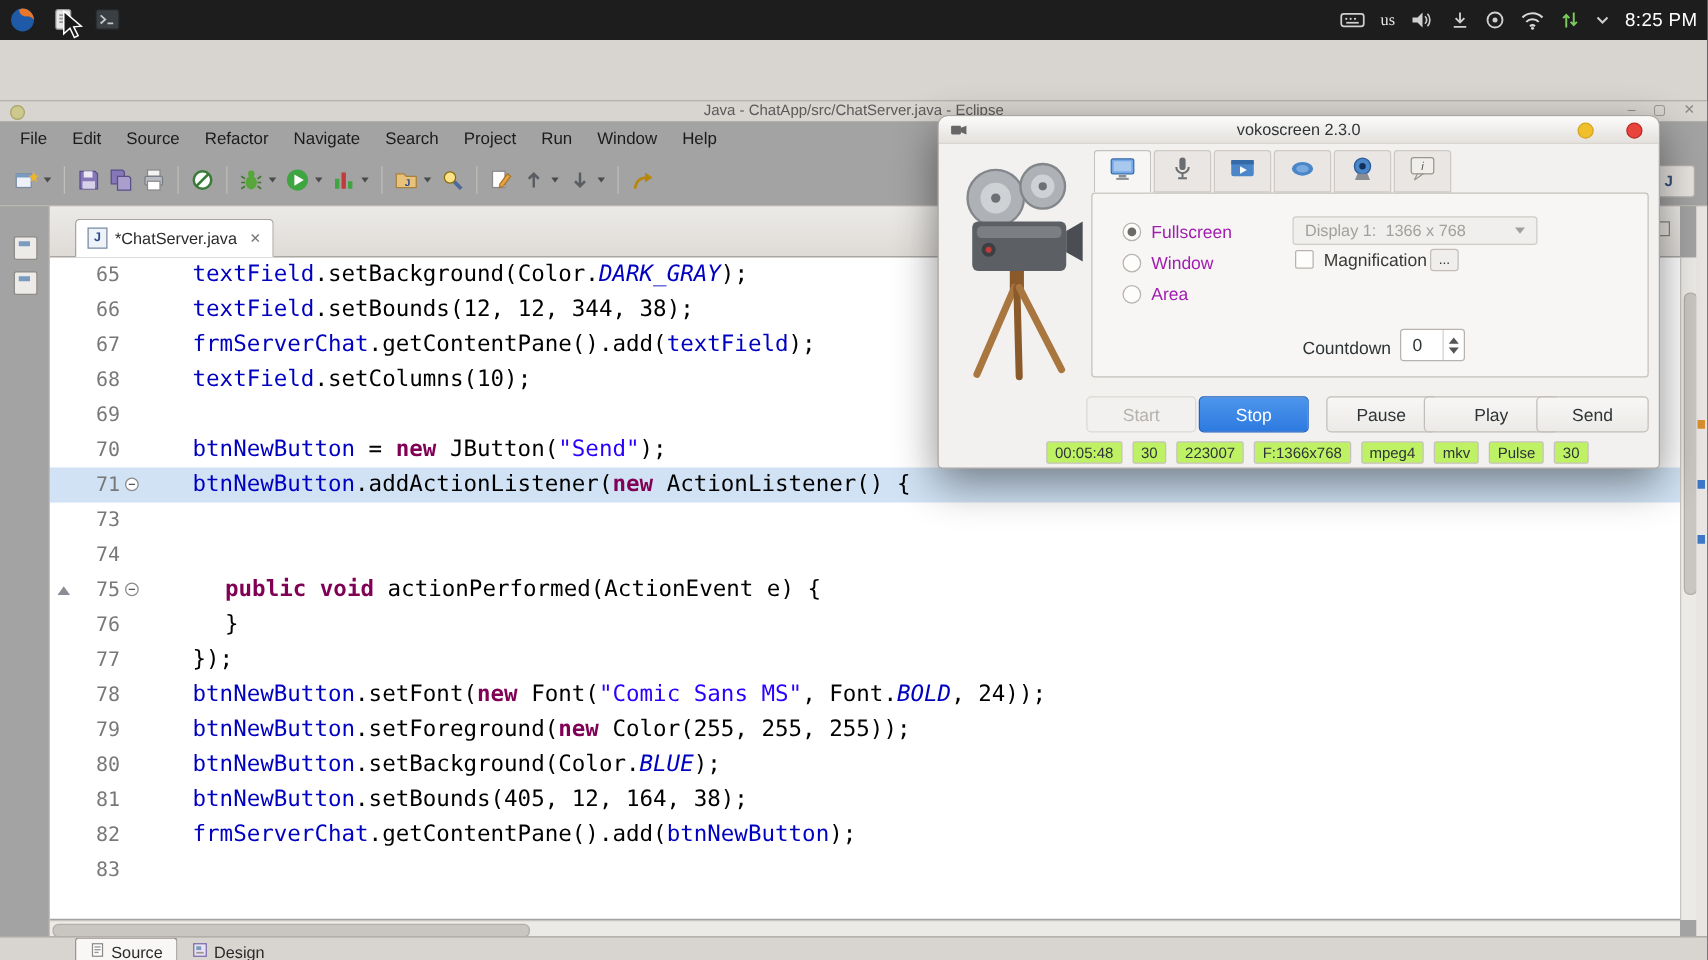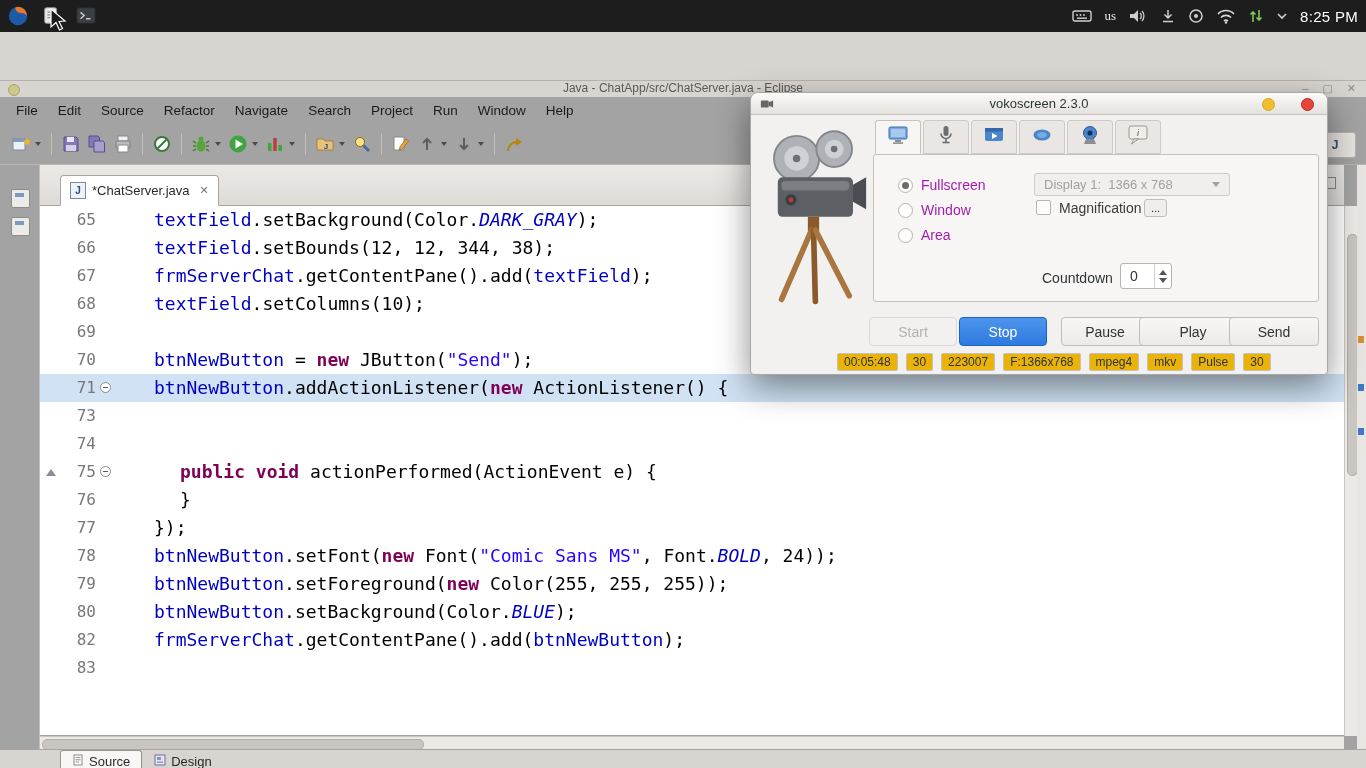--- a/index.html
+++ b/index.html
@@ -109,21 +109,21 @@
          display:flex;box-sizing:border-box;}
   .vspinval{flex:1;font-size:14px;color:#2e3436;line-height:24px;padding-left:9px;}
   .vspinarrows{width:16px;border-left:1px solid #d5d0cb;display:flex;flex-direction:column;align-items:center;justify-content:center;gap:3px;}
   .spin-up{width:0;height:0;border-left:4px solid transparent;border-right:4px solid transparent;border-bottom:5px solid #555;}
   .spin-dn{width:0;height:0;border-left:4px solid transparent;border-right:4px solid transparent;border-top:5px solid #555;}
   .vbtn{position:absolute;top:224px;height:29px;border-radius:4px;font-size:14px;display:flex;align-items:center;justify-content:center;box-sizing:border-box;}
   .vbtn.disabled{background:#f2f1ef;border:1px solid #dcd8d4;color:#b5b1ad;}
   .vbtn.primary{background:linear-gradient(#4d95ec,#2d7ae0);border:1px solid #1c62c2;color:#fff;}
   .vbtn.normal{background:linear-gradient(#f8f7f6,#eceae7);border:1px solid #c2bdb8;color:#2e3436;}
   .vchips{position:absolute;left:86px;top:260px;display:flex;gap:8px;}
-  .chip{background:#eab308;border:1px solid #c6c1bc;border-radius:2px;font-size:12px;color:#2e3436;padding:1px 6px;white-space:nowrap;}
+  .chip{background:#bef264;border:1px solid #c6c1bc;border-radius:2px;font-size:12px;color:#2e3436;padding:1px 6px;white-space:nowrap;}
   .cursor{position:absolute;left:48px;top:8px;z-index:99;}
 </style>
 </head>
 <body>
 
 <div class="screen">
 
   <div class="taskbar">
     <div class="tb-left">
       <span class="tbi">
@@ -355,20 +355,21 @@
           <div class="crow"><span class="cmark"></span><span class="cnum">70</span><span class="cfold"></span><span class="ctext" style="padding-left: 40px;"><span class="sg-f">btnNewButton</span><span class="sg-p"> = </span><span class="sg-k">new</span><span class="sg-p"> JButton(</span><span class="sg-s">"Send"</span><span class="sg-p">);</span></span></div>
           <div class="crow hl"><span class="cmark"></span><span class="cnum">71</span><span class="cfold"><span class="fold-circle"><i></i></span></span><span class="ctext" style="padding-left: 40px;"><span class="sg-f">btnNewButton</span><span class="sg-p">.addActionListener(</span><span class="sg-k">new</span><span class="sg-p"> ActionListener() {</span></span></div>
           <div class="crow"><span class="cmark"></span><span class="cnum">73</span><span class="cfold"></span><span class="ctext" style="padding-left: 40px;"></span></div>
           <div class="crow"><span class="cmark"></span><span class="cnum">74</span><span class="cfold"></span><span class="ctext" style="padding-left: 40px;"></span></div>
           <div class="crow"><span class="cmark"><span class="tri-up"></span></span><span class="cnum">75</span><span class="cfold"><span class="fold-circle"><i></i></span></span><span class="ctext" style="padding-left: 66px;"><span class="sg-k">public void</span><span class="sg-p"> actionPerformed(ActionEvent e) {</span></span></div>
           <div class="crow"><span class="cmark"></span><span class="cnum">76</span><span class="cfold"></span><span class="ctext" style="padding-left: 66px;"><span class="sg-p">}</span></span></div>
           <div class="crow"><span class="cmark"></span><span class="cnum">77</span><span class="cfold"></span><span class="ctext" style="padding-left: 40px;"><span class="sg-p">});</span></span></div>
           <div class="crow"><span class="cmark"></span><span class="cnum">78</span><span class="cfold"></span><span class="ctext" style="padding-left: 40px;"><span class="sg-f">btnNewButton</span><span class="sg-p">.setFont(</span><span class="sg-k">new</span><span class="sg-p"> Font(</span><span class="sg-s">"Comic Sans MS"</span><span class="sg-p">, Font.</span><span class="sg-c">BOLD</span><span class="sg-p">, 24));</span></span></div>
           <div class="crow"><span class="cmark"></span><span class="cnum">79</span><span class="cfold"></span><span class="ctext" style="padding-left: 40px;"><span class="sg-f">btnNewButton</span><span class="sg-p">.setForeground(</span><span class="sg-k">new</span><span class="sg-p"> Color(255, 255, 255));</span></span></div>
           <div class="crow"><span class="cmark"></span><span class="cnum">80</span><span class="cfold"></span><span class="ctext" style="padding-left: 40px;"><span class="sg-f">btnNewButton</span><span class="sg-p">.setBackground(Color.</span><span class="sg-c">BLUE</span><span class="sg-p">);</span></span></div>
+          <div class="crow"><span class="cmark"></span><span class="cnum">81</span><span class="cfold"></span><span class="ctext" style="padding-left: 40px;"><span class="sg-f">btnNewButton</span><span class="sg-p">.setBounds(405, 12, 164, 38);</span></span></div>
           <div class="crow"><span class="cmark"></span><span class="cnum">82</span><span class="cfold"></span><span class="ctext" style="padding-left: 40px;"><span class="sg-f">frmServerChat</span><span class="sg-p">.getContentPane().add(</span><span class="sg-f">btnNewButton</span><span class="sg-p">);</span></span></div>
           <div class="crow"><span class="cmark"></span><span class="cnum">83</span><span class="cfold"></span><span class="ctext" style="padding-left: 40px;"></span></div>
         </div>
     </div>
     <div class="hscroll">
         <div class="hthumb"></div>
       </div>
     <div class="vscroll">
         <div class="vthumb"></div>
       </div>

